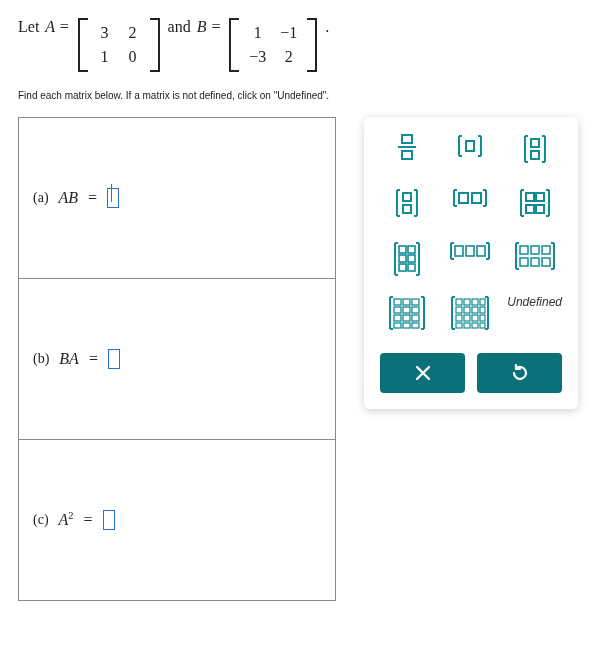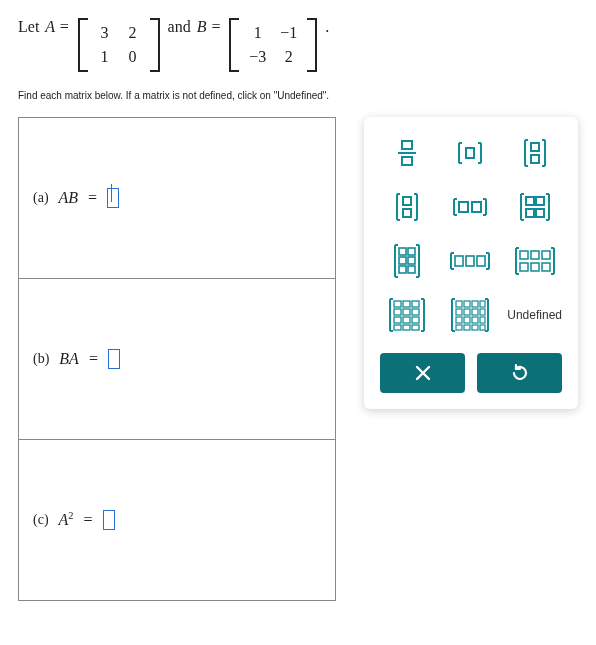--- a/index.html
+++ b/index.html
@@ -62,23 +62,24 @@
       padding: 16px;
       width: 215px;
       font-family: Arial, sans-serif;
     }
     .palette-grid {
       display: grid;
       grid-template-columns: repeat(3, 1fr);
       gap: 14px 10px;
     }
     .pal-btn {
-      display: flex; align-items: center; justify-content: center;
+      display: flex; justify-content: center;
       height: 40px; cursor: pointer;
       color: #128c94;
+      font-style: italic;
     }
     .pal-btn span.label { font-size: 12px; color: #333; }
     .actions { display: grid; grid-template-columns: 1fr 1fr; gap: 12px; margin-top: 18px; }
     .act-btn {
       background: #0b7078; color: #fff; border-radius: 4px;
       display: flex; align-items: center; justify-content: center;
       height: 40px; cursor: pointer; font-size: 18px;
     }
     svg { display:block; }
     .sup { font-size: 0.65em; vertical-align: super; font-style: normal; }

